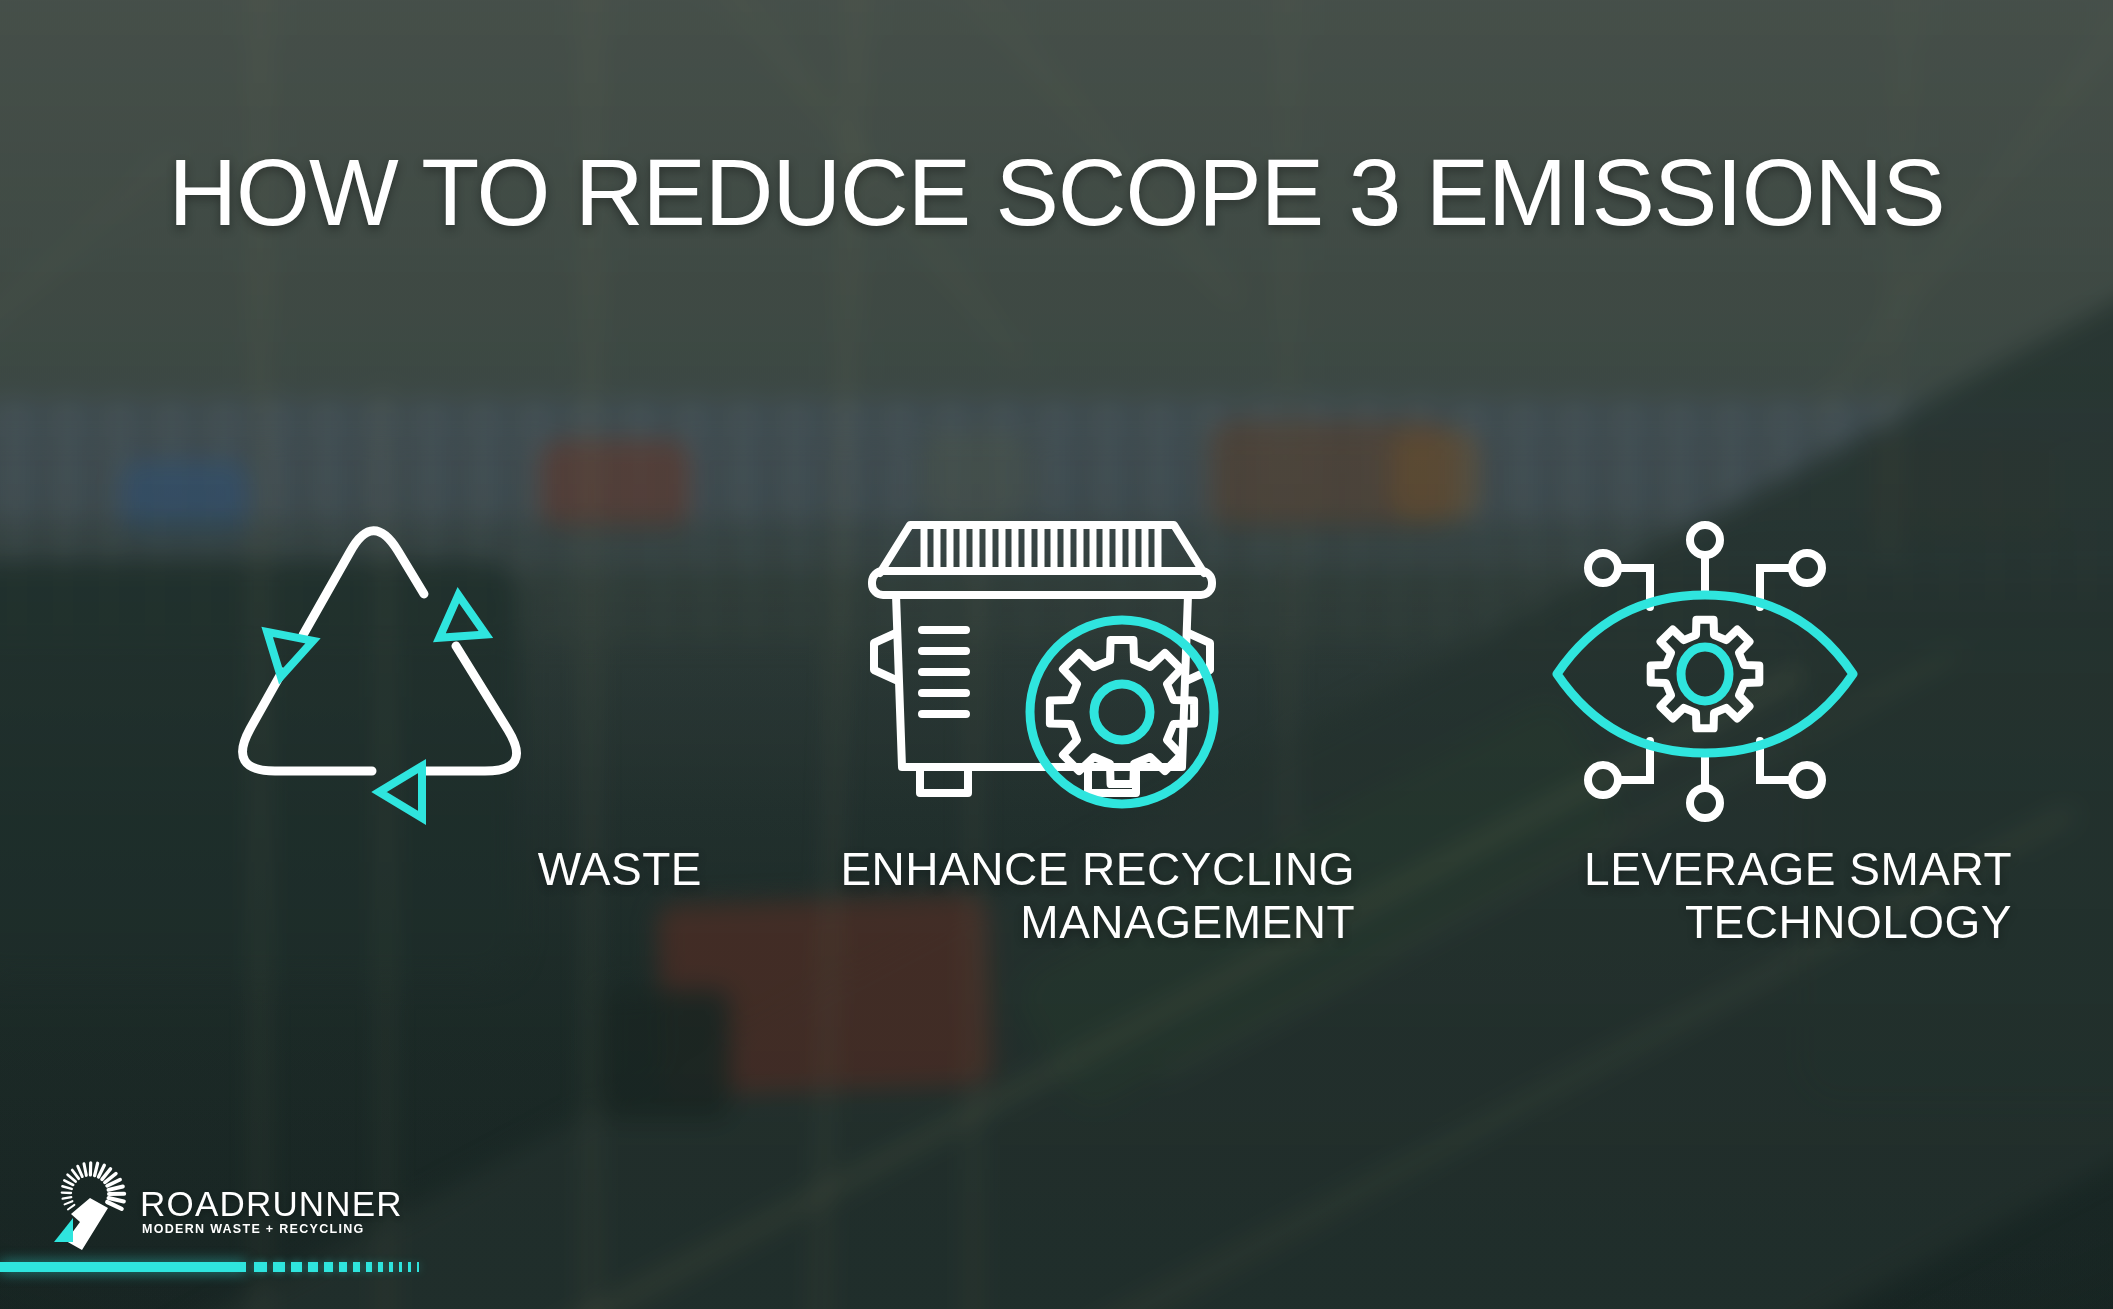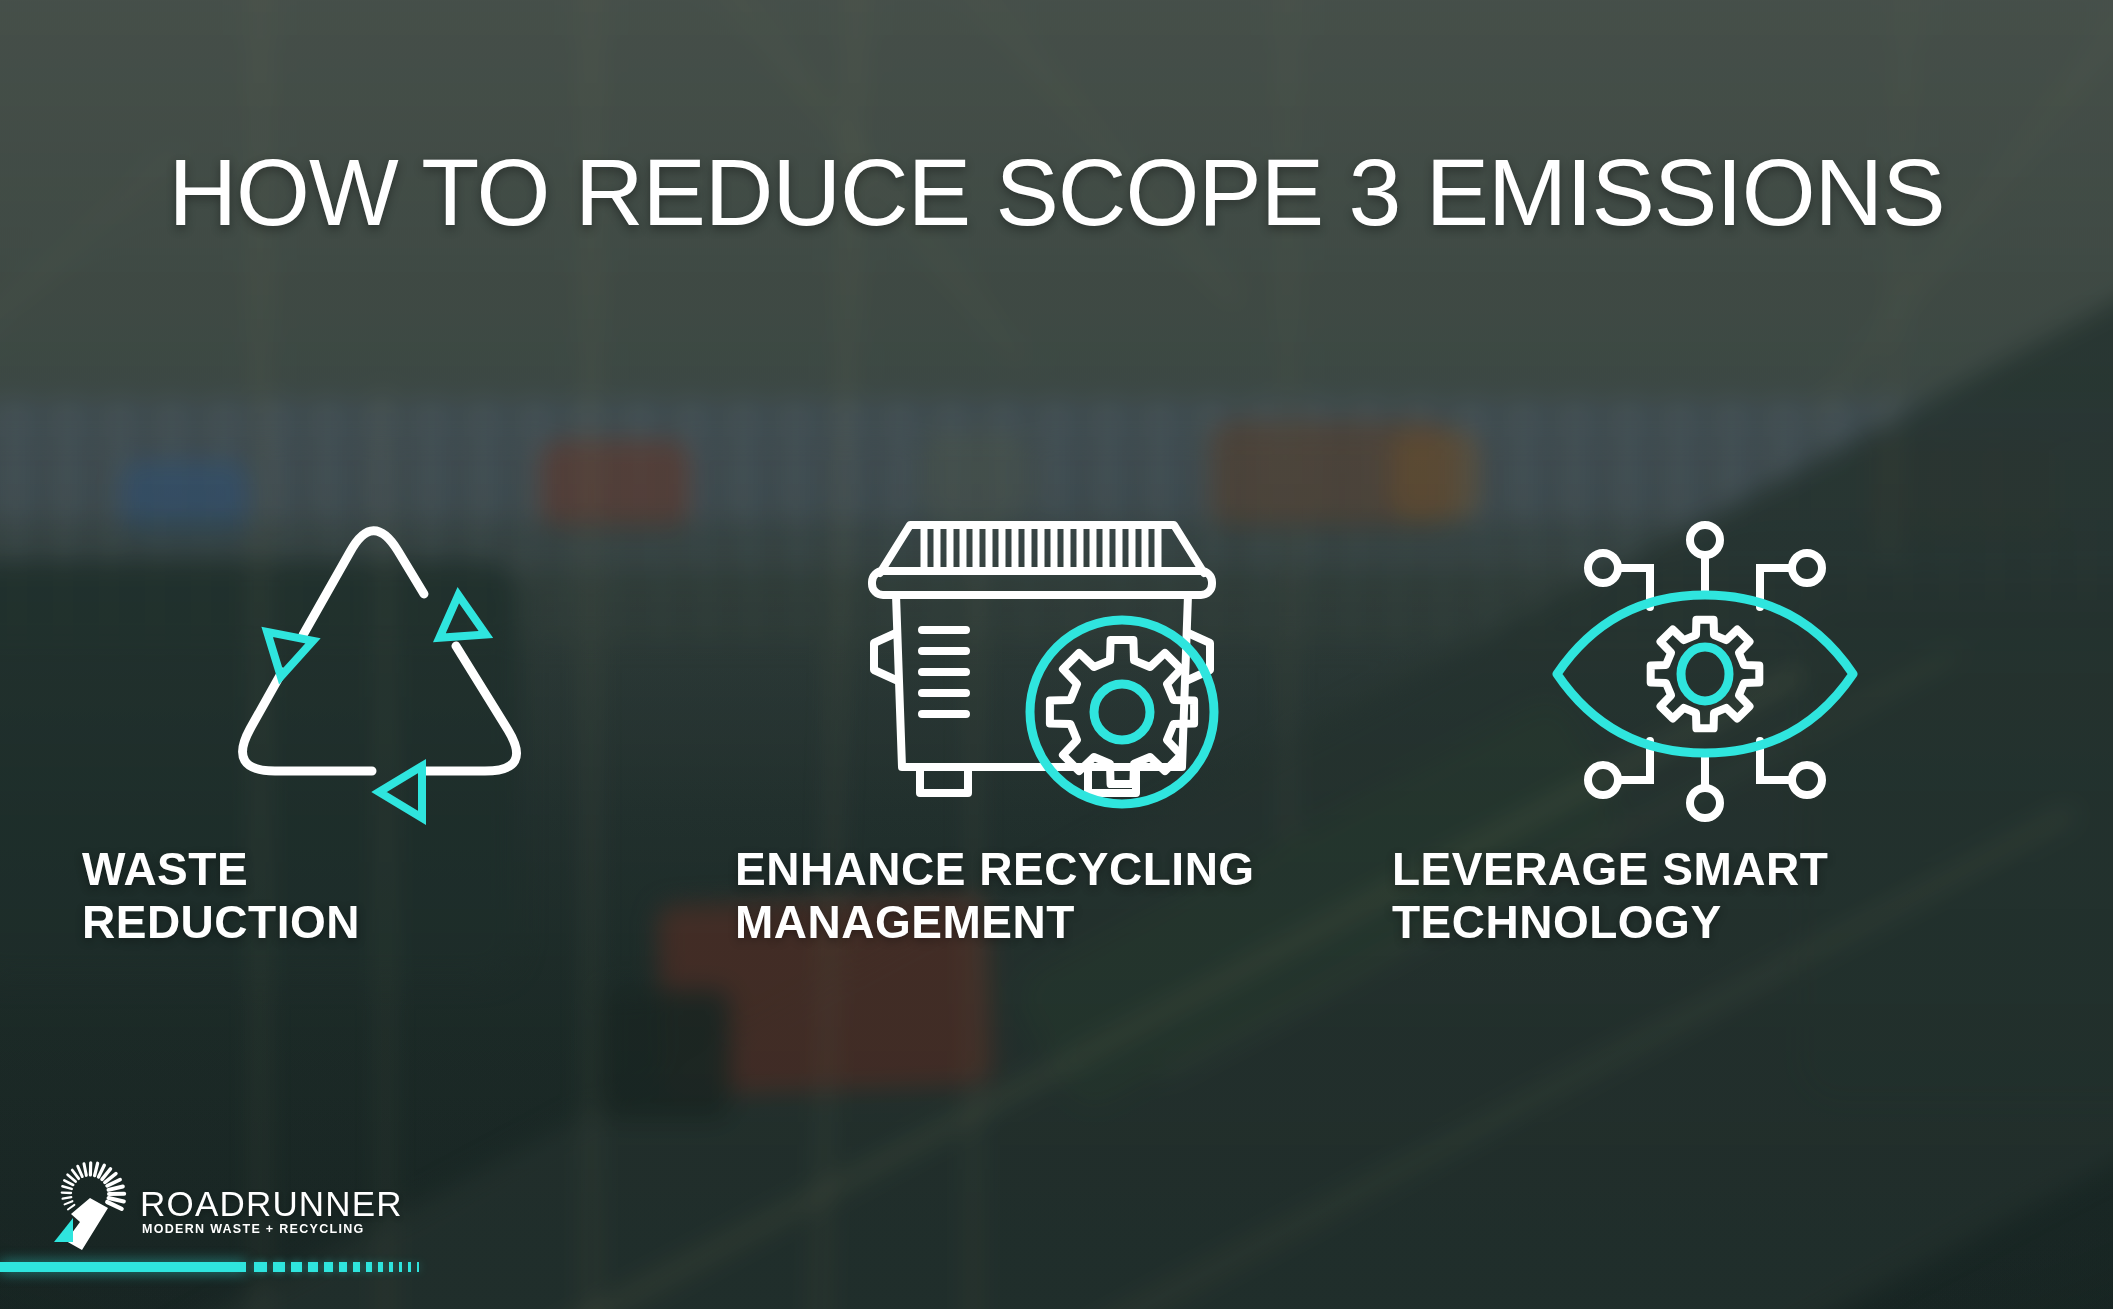--- a/index.html
+++ b/index.html
@@ -46,22 +46,22 @@
   .d4{left:60px;top:120px;width:6px;height:420px;background:#6d705a;opacity:.28;transform:rotate(48deg);}
   .tint{position:absolute;inset:0;background:
     radial-gradient(140% 120% at 50% 42%, rgba(20,32,29,0) 55%, rgba(14,24,21,.38) 100%),
     linear-gradient(180deg, rgba(30,42,38,.10), rgba(16,26,23,.30) 92%);}
   
   .title{position:absolute;left:0;right:0;top:138px;text-align:center;color:#fff;
     font-size:95px;font-weight:400;letter-spacing:-1px;white-space:nowrap;
     text-shadow:0 4px 10px rgba(0,0,0,.35);}
   .item{position:absolute;}
   .icon-wrap{display:block;}
-  .label{position:absolute;top:843px;width:620px;text-align:left;color:#fff;
-    font-size:46px;font-weight:700;line-height:53px;letter-spacing:.5px;
+  .label{position:absolute;top:843px;width:620px;text-align:right;color:#fff;
+    font-size:46px;font-weight:400;line-height:53px;letter-spacing:.5px;
     text-shadow:0 3px 8px rgba(0,0,0,.35);}
   .lab1{left:82px;} .lab2{left:735px;} .lab3{left:1392px;}
   svg{overflow:visible;}
   
   .brand-mark{position:absolute;left:40px;top:1156px;width:110px;height:110px;}
   .brand-name{position:absolute;left:140px;top:1184px;color:#fff;font-size:35px;font-weight:400;letter-spacing:1.2px;
     text-shadow:0 2px 5px rgba(0,0,0,.3);}
   .brand-tag{position:absolute;left:142px;top:1222px;color:#fff;font-size:12.5px;font-weight:700;letter-spacing:1.3px;}
   
   .bar-solid{position:absolute;left:0;top:1262px;width:246px;height:10px;background:#2fe5de;box-shadow:0 0 14px rgba(47,229,222,.55);}
@@ -159,21 +159,20 @@
         <circle cx="262" cy="272" r="15"></circle>
       </g>
       <path d="M12,166 C58,98 118,87 160,87 C202,87 262,98 308,166 C262,234 202,245 160,245 C118,245 58,234 12,166 Z" fill="none" stroke="#2fe5de" stroke-width="9" stroke-linejoin="round"></path>
       <path fill="none" stroke="#ffffff" stroke-width="8" stroke-linejoin="round" d="M151.4,111.7 L168.6,111.7 L169.0,127.0 L181.2,132.1 L192.3,121.5 L204.5,133.7 L193.9,144.8 L199.0,157.0 L214.3,157.4 L214.3,174.6 L199.0,175.0 L193.9,187.2 L204.5,198.3 L192.3,210.5 L181.2,199.9 L169.0,205.0 L168.6,220.3 L151.4,220.3 L151.0,205.0 L138.8,199.9 L127.7,210.5 L115.5,198.3 L126.1,187.2 L121.0,175.0 L105.7,174.6 L105.7,157.4 L121.0,157.0 L126.1,144.8 L115.5,133.7 L127.7,121.5 L138.8,132.1 L151.0,127.0 Z"></path>
       <ellipse cx="160" cy="166" rx="24" ry="27" fill="none" stroke="#2fe5de" stroke-width="9"></ellipse>
     </svg>
   </div>
 
   <div class="label lab1">
     <span>WASTE</span><br>
-    <span>REDUCTION</span>
   </div>
   <div class="label lab3">
     <span>LEVERAGE SMART</span><br>
     <span>TECHNOLOGY</span>
   </div>
   <div class="label lab2">
     <span>ENHANCE RECYCLING</span><br>
     <span>MANAGEMENT</span>
   </div>
 

